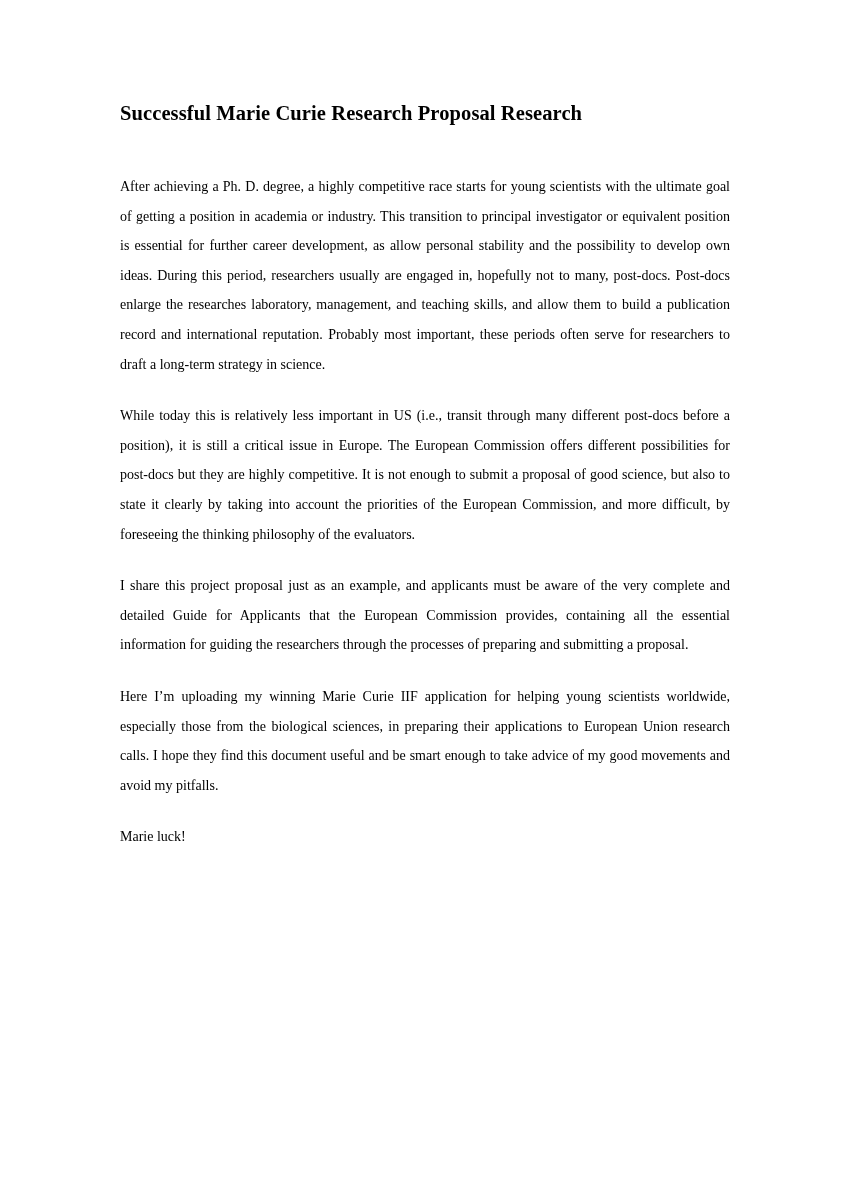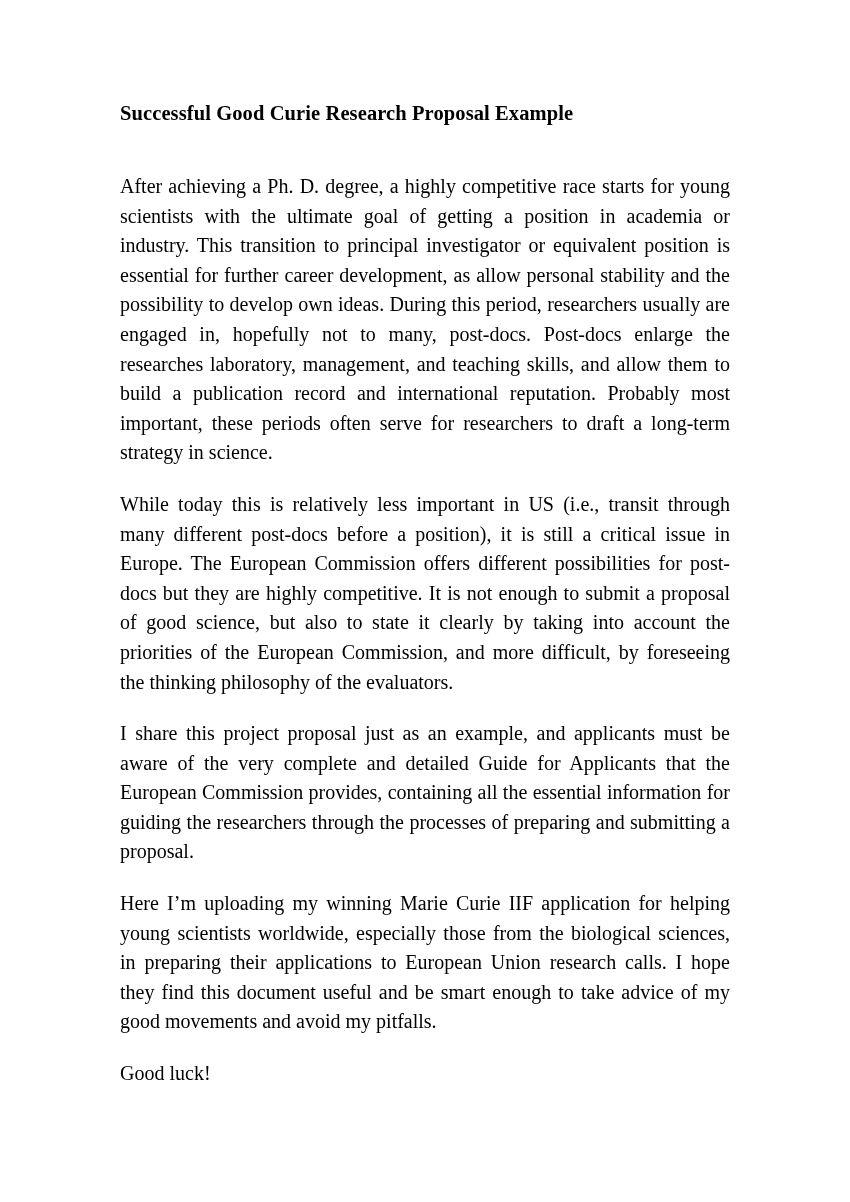--- a/index.html
+++ b/index.html
@@ -36,21 +36,21 @@
     line-height: 26px;
     letter-spacing: 0.1px;
     margin: 0 0 0 0;
     text-align: left;
     color: #000000;
   }
   .body-block {
     margin-top: 46px;
   }
   p.para {
-    font-size: 20px;
+    font-size: 14px;
     line-height: 29.6px;
     text-align: justify;
     text-justify: inter-word;
     margin: 0 0 22px 0;
     color: #000000;
     hyphens: none;
   }
   p.para:last-child {
     margin-bottom: 0;
   }
@@ -58,29 +58,29 @@
     text-align: left;
   }
 </style>
 </head>
 <body>
 
 <div class="page">
 
   <div class="content">
 
-    <h1 class="doc-title">Successful Good Curie Research Proposal Example</h1>
+    <h1 class="doc-title">Successful Marie Curie Research Proposal Research</h1>
 
     <div class="body-block">
 
       <p class="para">After achieving a Ph. D. degree, a highly competitive race starts for young scientists with the ultimate goal of getting a position in academia or industry. This transition to principal investigator or equivalent position is essential for further career development, as allow personal stability and the possibility to develop own ideas. During this period, researchers usually are engaged in, hopefully not to many, post-docs. Post-docs enlarge the researches laboratory, management, and teaching skills, and allow them to build a publication record and international reputation. Probably most important, these periods often serve for researchers to draft a long-term strategy in science.</p>
 
       <p class="para">While today this is relatively less important in US (i.e., transit through many different post-docs before a position), it is still a critical issue in Europe. The European Commission offers different possibilities for post-docs but they are highly competitive. It is not enough to submit a proposal of good science, but also to state it clearly by taking into account the priorities of the European Commission, and more difficult, by foreseeing the thinking philosophy of the evaluators.</p>
 
       <p class="para">I share this project proposal just as an example, and applicants must be aware of the very complete and detailed Guide for Applicants that the European Commission provides, containing all the essential information for guiding the researchers through the processes of preparing and submitting a proposal.</p>
 
       <p class="para">Here I’m uploading my winning Marie Curie IIF application for helping young scientists worldwide, especially those from the biological sciences, in preparing their applications to European Union research calls. I hope they find this document useful and be smart enough to take advice of my good movements and avoid my pitfalls.</p>
 
-      <p class="para closing">Good luck!</p>
+      <p class="para closing">Marie luck!</p>
 
     </div>
   </div>
 </div>
 
 </body></html>

